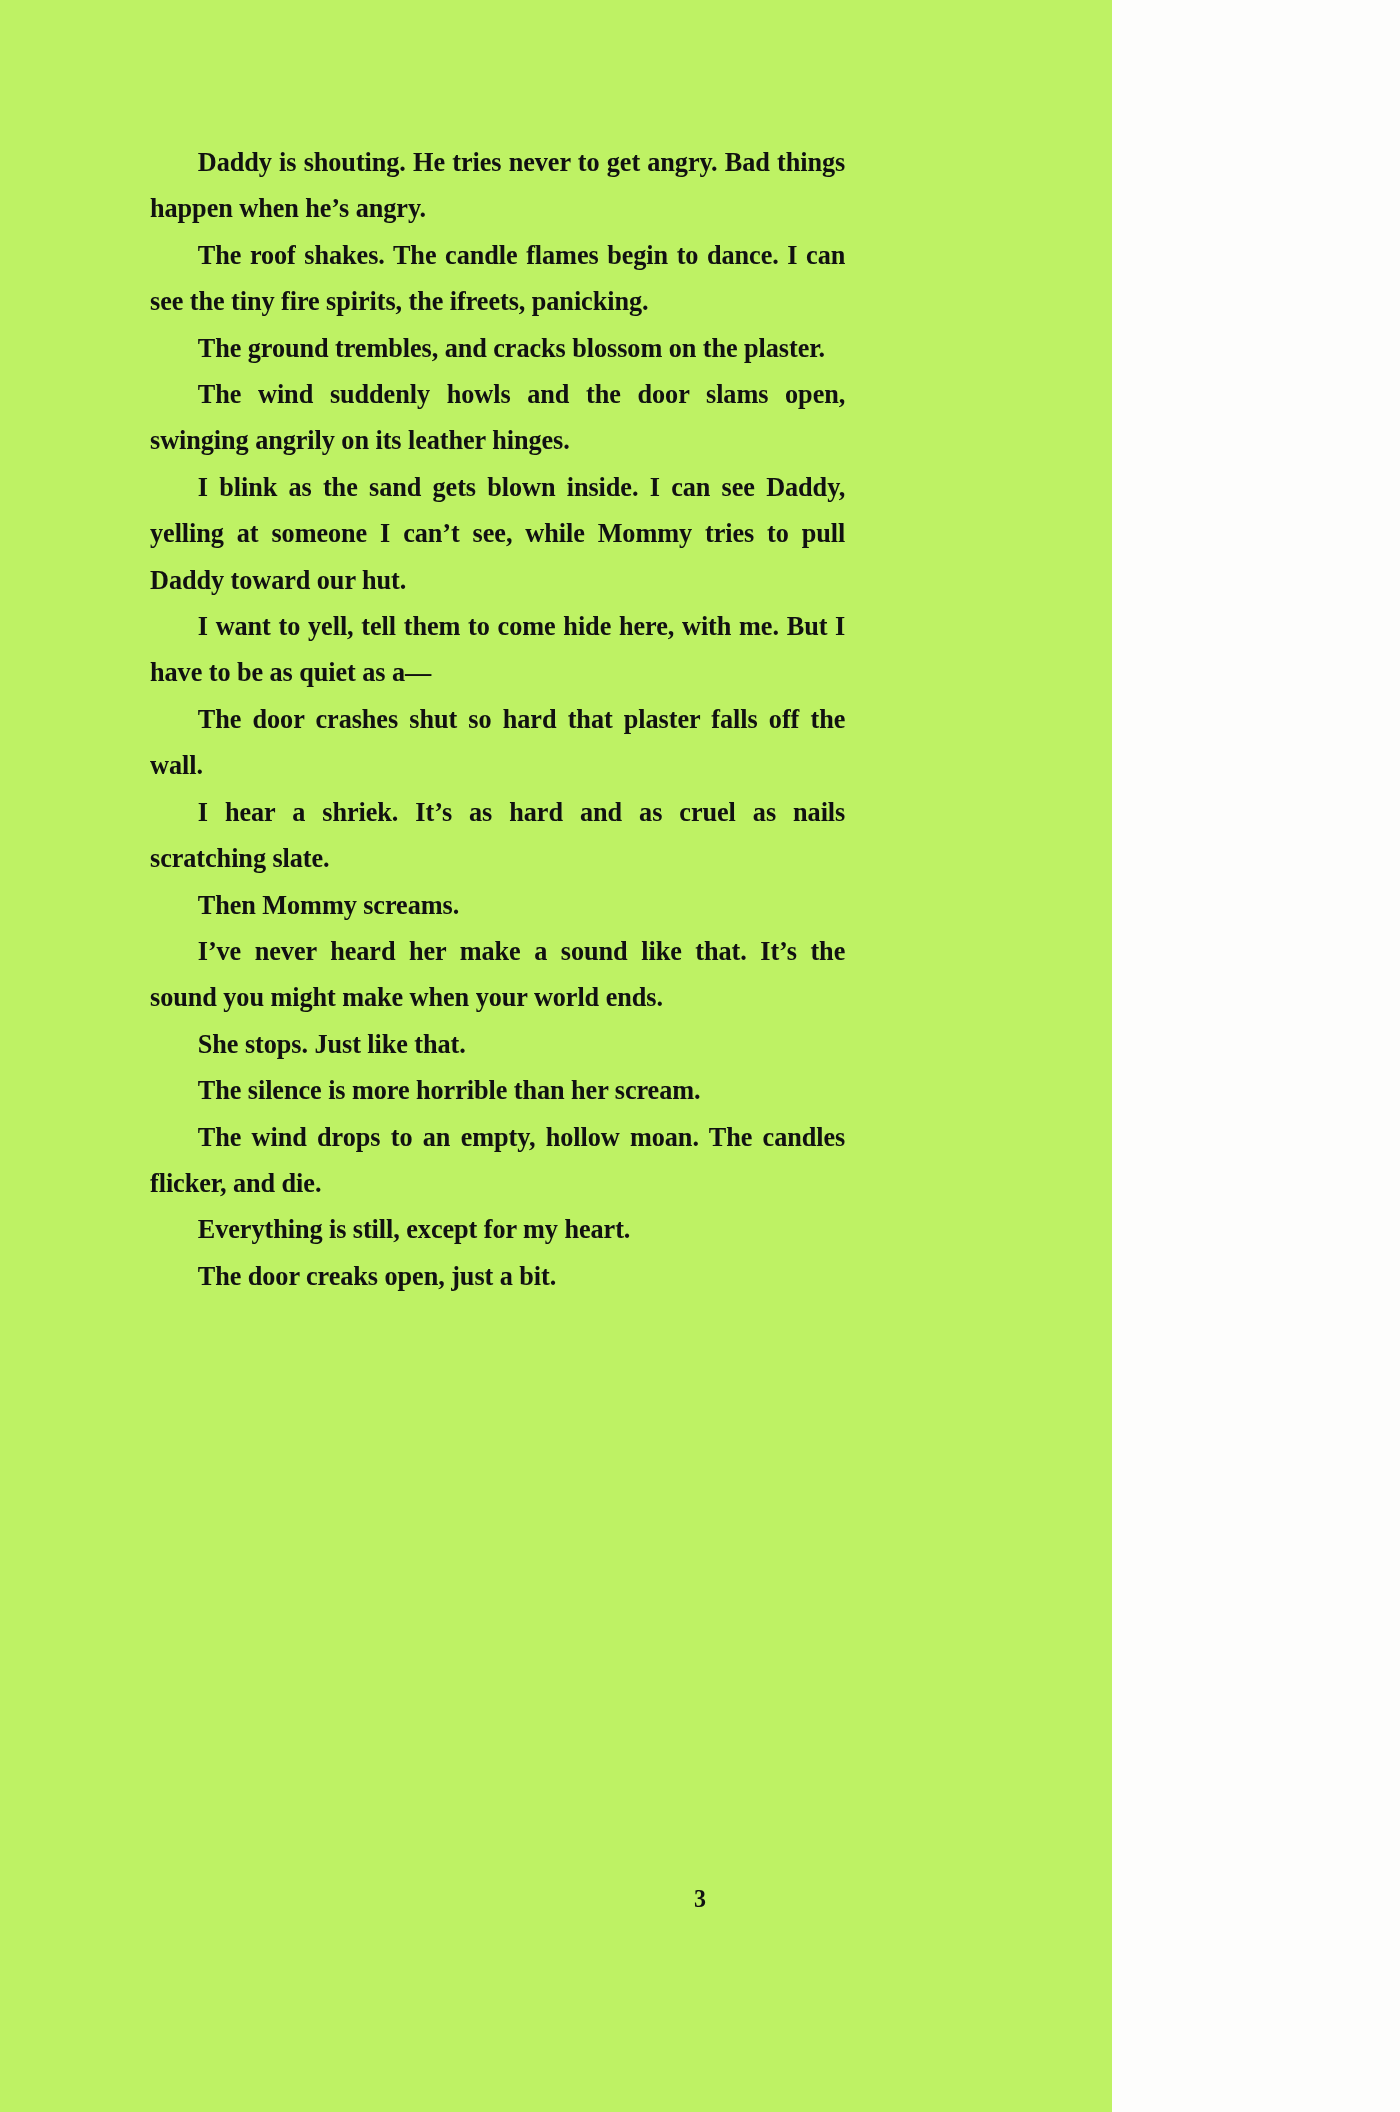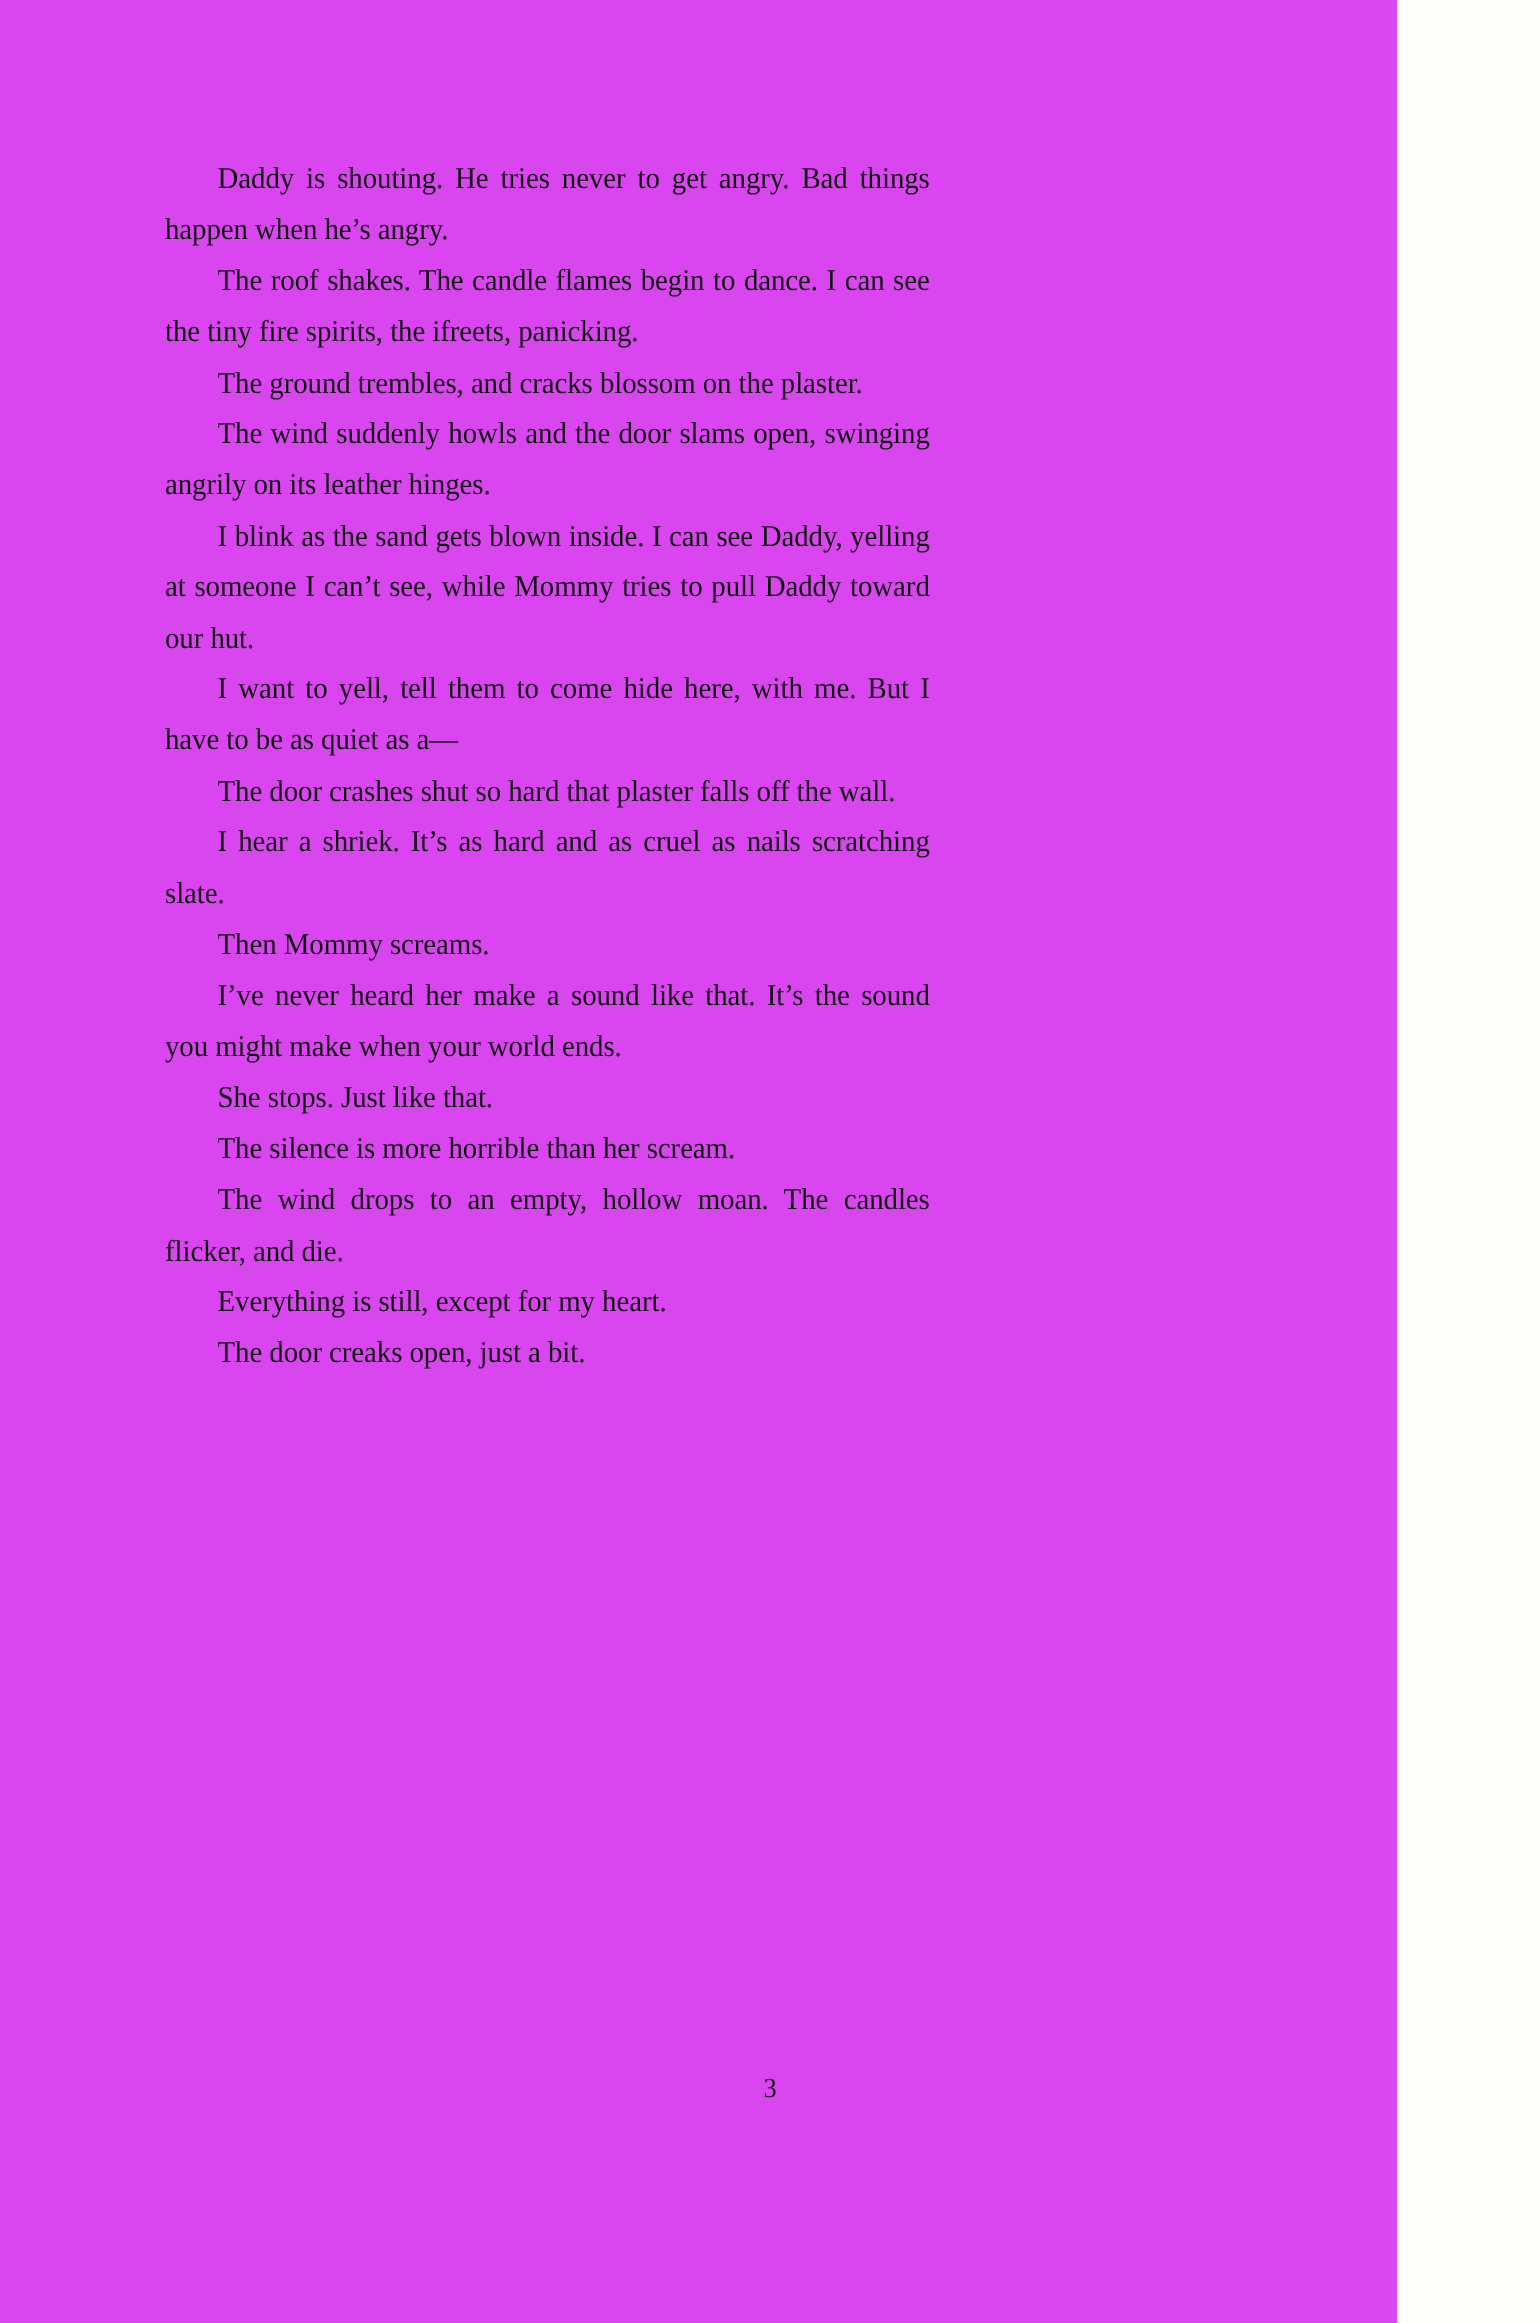--- a/index.html
+++ b/index.html
@@ -20,23 +20,24 @@
     width: 1400px;
     height: 2112px;
     background: #fdfdfc;
   }
 
   
   .page-sheet {
     position: absolute;
     left: 0;
     top: 0;
-    width: 1270px;
+    width: 1112px;
     height: 2112px;
-    background: #d946ef;
+    background: #bef264;
+    font-weight: bold;
   }
 
   .text-block {
     position: absolute;
     left: 150px;
     top: 139px;
     width: 728px;
   }
 
   p.para {

